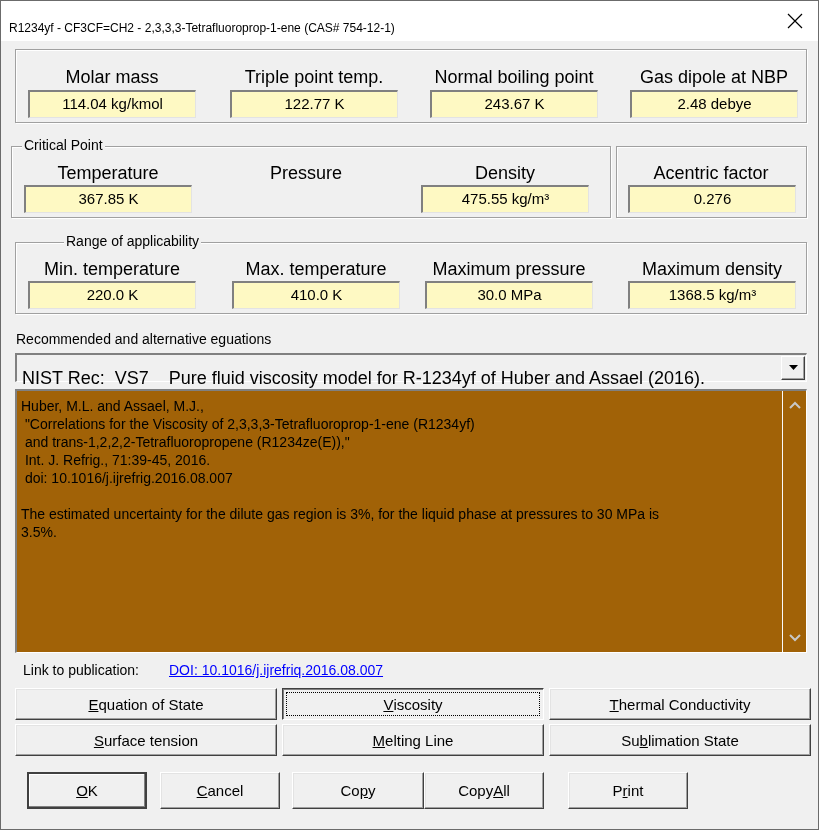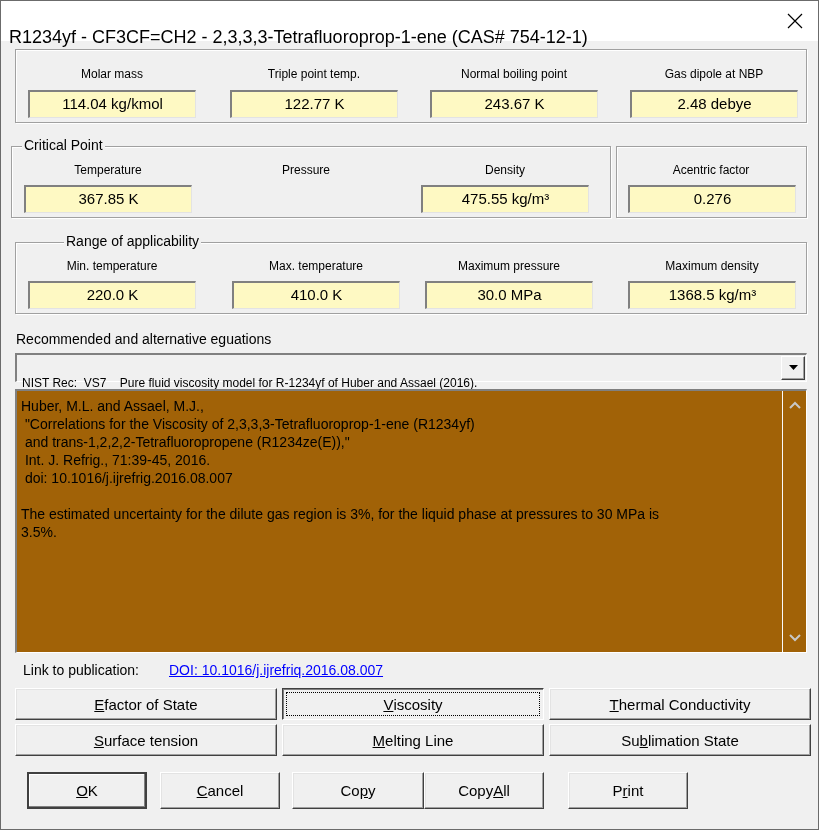--- a/index.html
+++ b/index.html
@@ -1,31 +1,31 @@
 <!DOCTYPE html>
 <html><head>
 <meta charset="utf-8">
 <style>
   * { box-sizing: border-box; margin: 0; padding: 0; }
   html, body { width: 819px; height: 830px; overflow: hidden; background: #f0f0f0; }
   body { font-family: "Liberation Sans", "DejaVu Sans", sans-serif; font-size: 14px; color: #000; position: relative; }
   .win { position: absolute; left: 0; top: 0; width: 819px; height: 830px; border: 1px solid #6b6b6b; background: #f0f0f0; }
   .titlebar { position: absolute; left: 0; top: 0; width: 817px; height: 40px; background: #ffffff; }
-  .title { position: absolute; left: 8px; top: 26px; font-size: 18px; letter-spacing: 0px; }
+  .title { position: absolute; left: 8px; top: 20px; font-size: 12px; letter-spacing: 0px; }
   .close { position: absolute; right: 0; top: 0; width: 46px; height: 40px; display: flex; align-items: center; justify-content: center; }
   .close svg { width: 16px; height: 16px; }
 
   .group { position: absolute; border: 1px solid #a0a0a0; box-shadow: inset 1px 1px 0 #fff, 1px 1px 0 #fff; }
   .legend { position: absolute; top: -10px; left: 10px; background: #f0f0f0; padding: 0 2px; font-size: 14px; }
-  .fld-label { position: absolute; text-align: center; font-size: 12px; white-space: nowrap; }
+  .fld-label { position: absolute; text-align: center; font-size: 18px; white-space: nowrap; }
   .fld { position: absolute; height: 28px; background: #fef9c3; border-top: 2px solid #808080; border-left: 2px solid #808080; border-right: 1px solid #e3e3e3; border-bottom: 1px solid #e3e3e3; text-align: center; line-height: 24px; font-size: 15px; }
 
   .eq-label { position: absolute; left: 15px; top: 330px; font-size: 14px; }
   .combo { position: absolute; left: 14px; top: 352px; width: 792px; height: 29px; background: #f0f0f0; border-top: 2px solid #808080; border-left: 2px solid #808080; border-right: 1px solid #fff; border-bottom: 1px solid #fff; }
-  .combo-text { position: absolute; left: 5px; top: 21px; font-size: 12px; white-space: pre; }
+  .combo-text { position: absolute; left: 5px; top: 13px; font-size: 18px; white-space: pre; }
   .combo-btn { position: absolute; right: 1px; top: 1px; width: 24px; height: 24px; background: #f0f0f0; border: 1px solid #fff; border-right-color: #404040; border-bottom-color: #404040; box-shadow: inset -1px -1px 0 #a0a0a0; display: flex; align-items: center; justify-content: center; }
   .combo-btn svg { width: 9px; height: 6px; }
 
   .memo { position: absolute; left: 14px; top: 388px; width: 792px; height: 264px; background: #a16207; border-top: 2px solid #808080; border-left: 2px solid #808080; border-right: 1px solid #fff; border-bottom: 1px solid #fff; }
   .memo-text { position: absolute; left: 4px; top: 6px; width: 755px; font-size: 14px; line-height: 18px; white-space: pre-wrap; }
   .vscroll { position: absolute; right: 0; top: 0; width: 24px; height: 100%; border-left: 1px solid #fafafa; }
   .vscroll .up, .vscroll .down { position: absolute; left: 6px; width: 12px; height: 8px; }
   .vscroll .up { top: 10px; }
   .vscroll .down { bottom: 10px; }
 
@@ -117,21 +117,21 @@
         </svg>
     </div>
   </div>
 
   <span class="link-label">Link to publication:</span>
   <a class="link">DOI: 10.1016/j.ijrefriq.2016.08.007</a>
 
   <div class="btn" style="left:14px; top:687px; width:262px;">
     <span></span>
       <span class="u">E</span>
-      <span>factor of State</span>
+      <span>quation of State</span>
   </div>
   <div class="btn active-tab focused" style="left:281px; top:687px; width:262px;">
     <span></span>
       <span class="u">V</span>
       <span>iscosity</span>
   </div>
   <div class="btn" style="left:548px; top:687px; width:262px;">
     <span></span>
       <span class="u">T</span>
       <span>hermal Conductivity</span>

